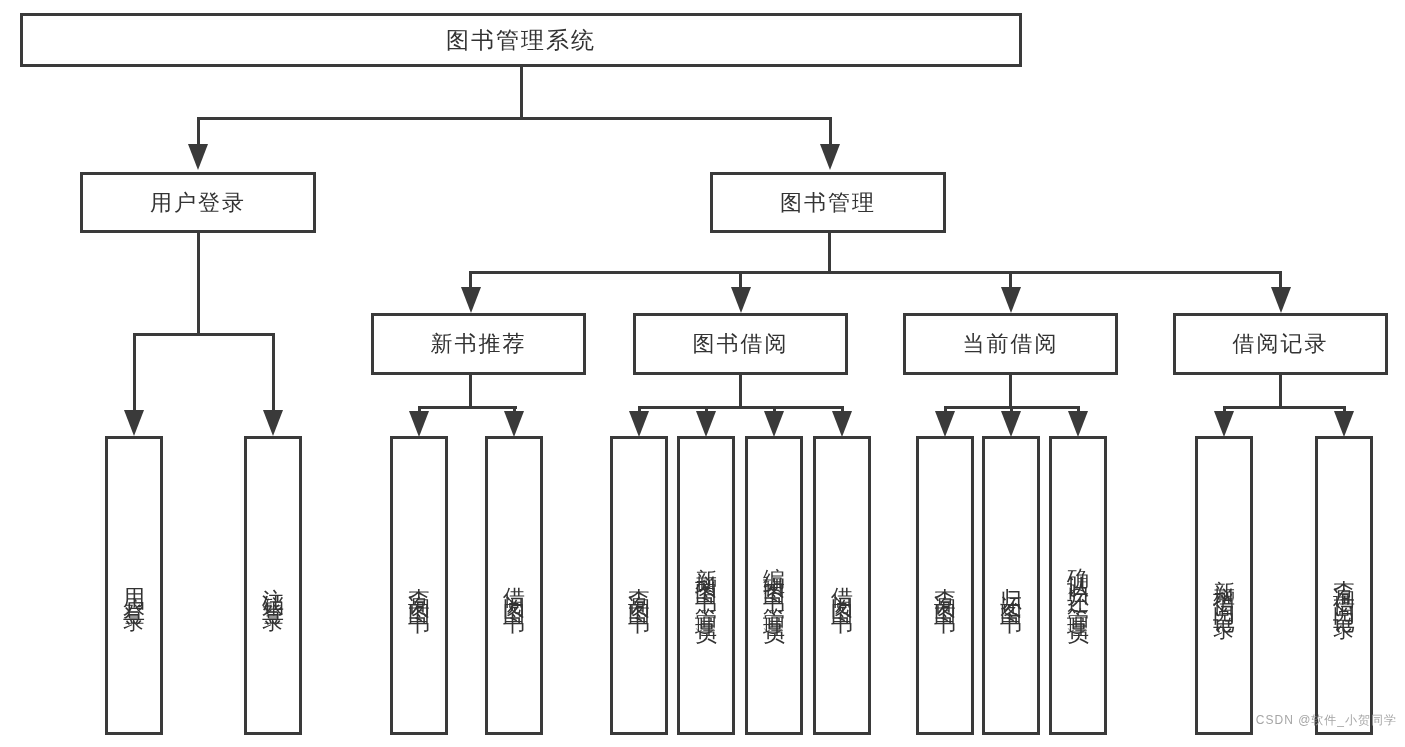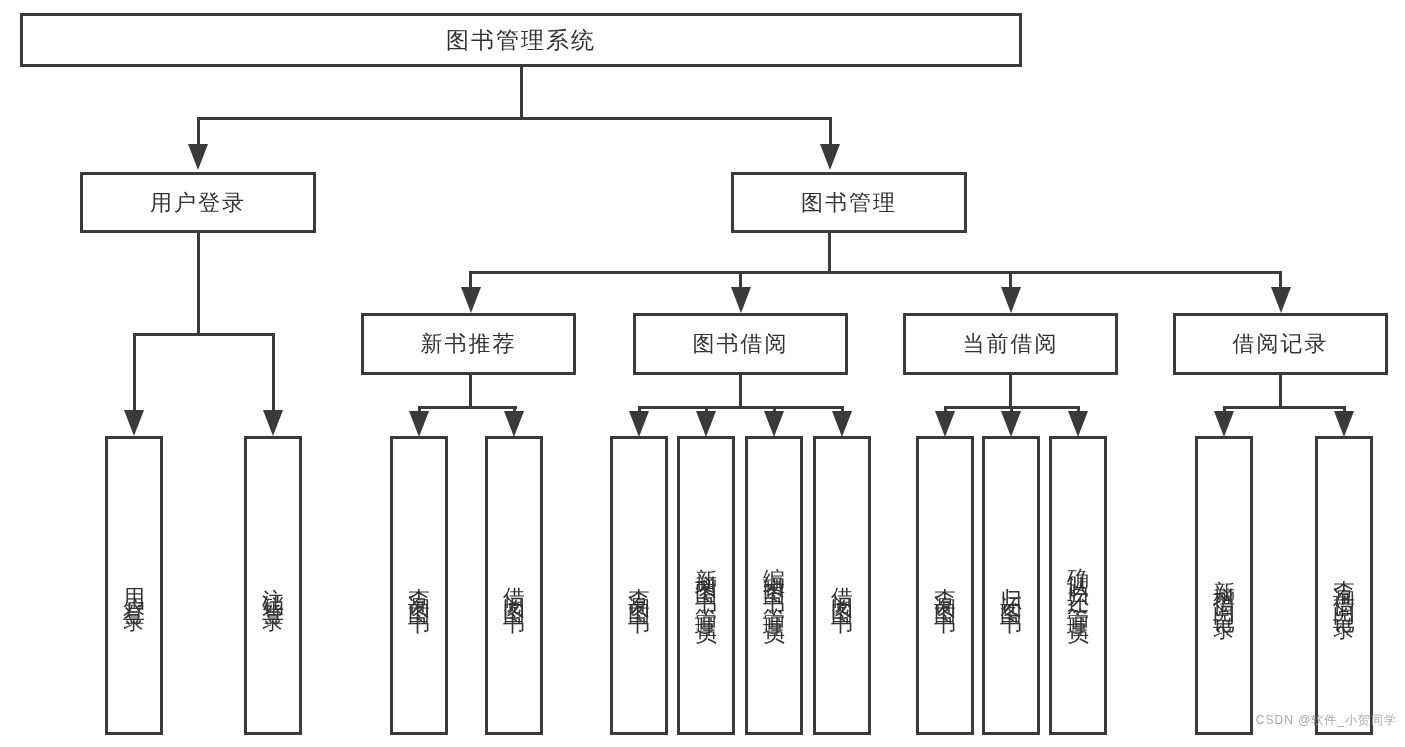--- a/index.html
+++ b/index.html
@@ -75,37 +75,37 @@
   </div>
 
   <div class="vl" style="left:519.5px;top:67px;height:52px"></div>
   <div class="hl" style="left:196.5px;top:117px;width:635px"></div>
   <div class="ar" style="left:196.5px;top:118px;height:26px"></div>
   <div class="ar" style="left:828.5px;top:118px;height:26px"></div>
 
   <div class="box" style="left:80px;top:172px;width:236px;height:61px">
     <span>用户登录</span>
   </div>
-  <div class="box" style="left:731px;top:172px;width:236px;height:61px">
+  <div class="box" style="left:710px;top:172px;width:236px;height:61px">
     <span>图书管理</span>
   </div>
 
   <div class="vl" style="left:196.5px;top:233px;height:103px"></div>
   <div class="hl" style="left:132.5px;top:333px;width:142px"></div>
   <div class="ar" style="left:132.5px;top:334px;height:76px"></div>
   <div class="ar" style="left:271.5px;top:334px;height:76px"></div>
 
   <div class="vl" style="left:827.5px;top:233px;height:41px"></div>
   <div class="hl" style="left:469px;top:271px;width:813px"></div>
   <div class="ar" style="left:469px;top:272px;height:15px"></div>
   <div class="ar" style="left:739px;top:272px;height:15px"></div>
   <div class="ar" style="left:1009px;top:272px;height:15px"></div>
   <div class="ar" style="left:1279px;top:272px;height:15px"></div>
 
-  <div class="box" style="left:361px;top:313px;width:215px;height:62px">
+  <div class="box" style="left:371px;top:313px;width:215px;height:62px">
     <span>新书推荐</span>
   </div>
   <div class="box" style="left:633px;top:313px;width:215px;height:62px">
     <span>图书借阅</span>
   </div>
   <div class="box" style="left:903px;top:313px;width:215px;height:62px">
     <span>当前借阅</span>
   </div>
   <div class="box" style="left:1173px;top:313px;width:215px;height:62px">
     <span>借阅记录</span>

